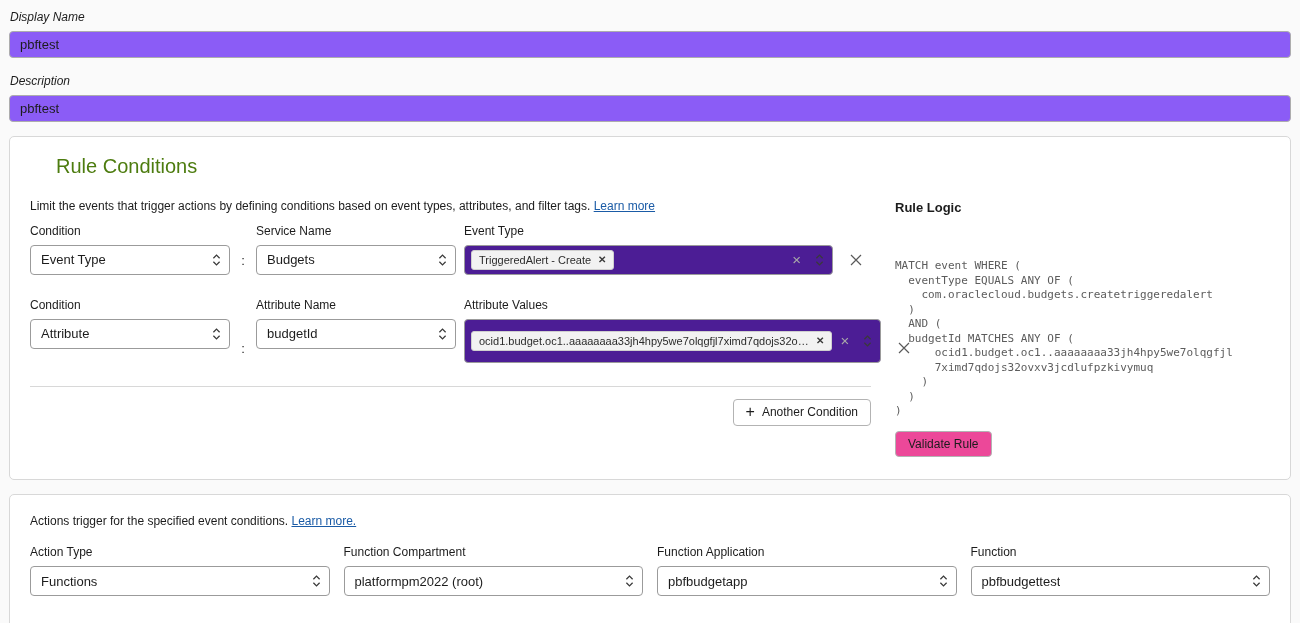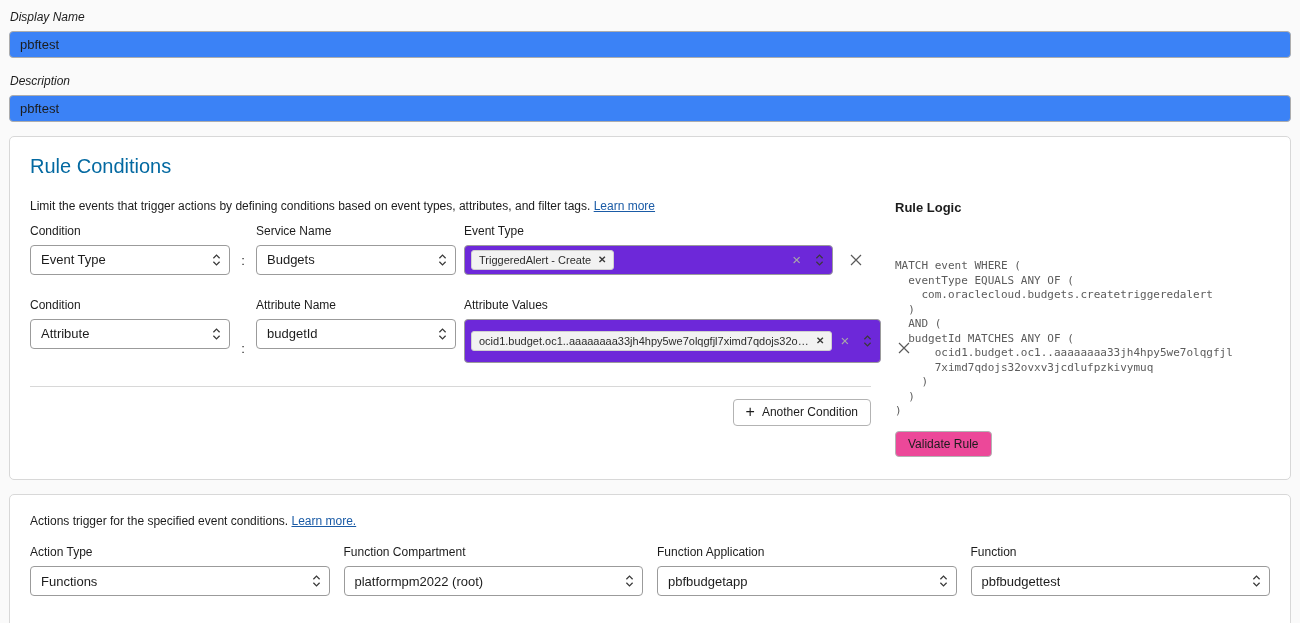--- a/index.html
+++ b/index.html
@@ -11,35 +11,35 @@
     font-size: 12px;
     height: 623px;
     overflow: hidden;
   }
   .page { padding: 8px 9px; }
 
   .field-label { font-size: 12px; color: #1c1c1c; margin: 2px 0 7px 1px; font-style: italic; }
   .text-input {
     width: 100%; height: 27px;
     border: 1px solid #adadad; border-radius: 4px;
-    background: #3b82f6; padding: 0 10px;
+    background: #8b5cf6; padding: 0 10px;
     font-size: 13px; color: #1c1c1c;
     font-family: "Liberation Sans", sans-serif;
     outline: none; display: block;
   }
   .gap-sm { height: 14px; }
 
   .card {
     background: #fff;
     border: 1px solid #d8d8d8;
     border-radius: 5px;
     margin-top: 14px;
     padding: 18px 20px 22px 20px;
   }
-  .card-title { font-size: 20px; font-weight: 400; color: #0369a1; margin-bottom: 20px; }
+  .card-title { font-size: 20px; font-weight: 400; color: #4d7c0f; margin-bottom: 20px; margin-left: 26px; }
 
   .intro { font-size: 12px; color: #1c1c1c; margin-bottom: 9px; line-height: 1.4; }
   a.link { color: #1a5ba6; text-decoration: underline; cursor: pointer; }
 
   .cond-layout { display: flex; align-items: flex-start; }
   .cond-form { flex: 1 1 auto; min-width: 0; }
   .logic-panel { flex: 0 0 375px; margin-left: 24px; padding-top: 2px; }
 
   .cond-row {
     display: grid;
@@ -54,21 +54,21 @@
   .select {
     height: 30px; border: 1px solid #9b9b9b; border-radius: 4px;
     background: #fff; display: flex; align-items: center; justify-content: space-between;
     padding: 0 8px 0 10px; font-size: 13px; color: #1c1c1c; cursor: pointer;
   }
   .select-value { overflow: hidden; text-overflow: ellipsis; white-space: nowrap; }
   .caret-wrap { display: inline-flex; align-items: center; margin-left: 6px; flex: 0 0 auto; }
 
   .combobox {
     min-height: 30px; border: 1px solid #9b9b9b; border-radius: 4px;
-    background: #6d28d9; display: flex; align-items: center;
+    background: #4c1d95; display: flex; align-items: center;
     padding: 2px 8px 2px 6px; cursor: text;
   }
   .combobox.tall { min-height: 44px; }
   .combo-tags { flex: 1 1 auto; min-width: 0; display: flex; align-items: center; }
   .tag {
     display: inline-flex; align-items: center; gap: 7px;
     background: #f2f2f2; border: 1px solid #cfcfcf; border-radius: 3px;
     padding: 3px 7px; font-size: 11px; color: #2b2b2b;
     max-width: 100%;
   }

